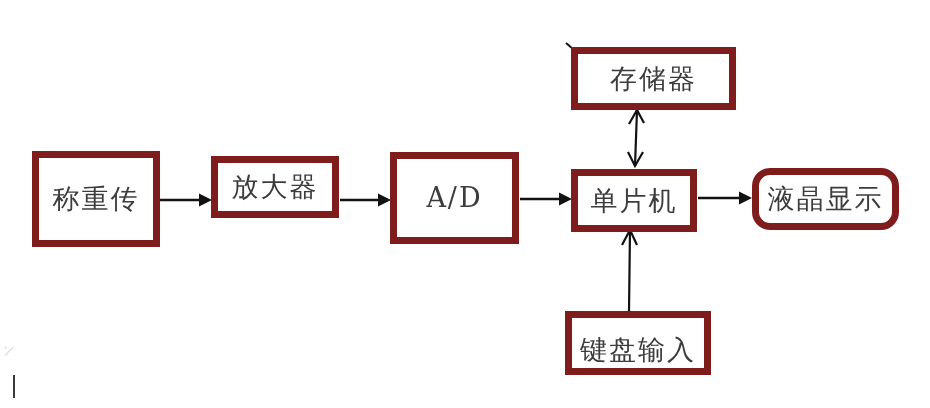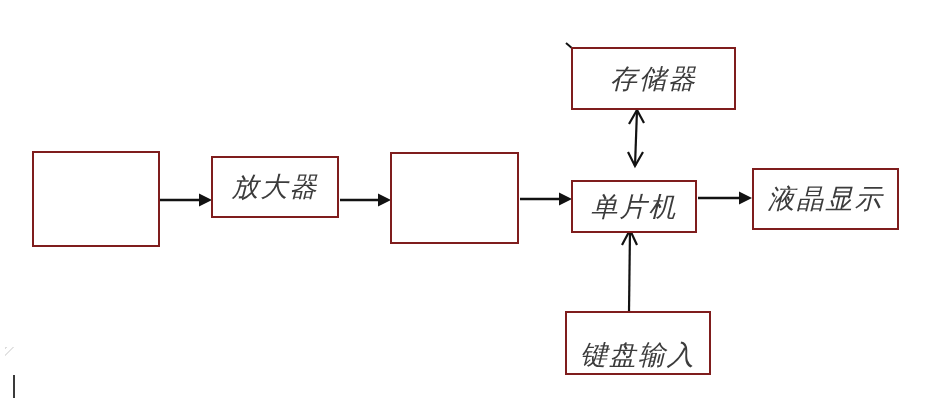--- a/index.html
+++ b/index.html
@@ -21,39 +21,38 @@
     position: absolute;
     left: 0;
     top: 0;
     width: 930px;
     height: 408px;
     pointer-events: none;
   }
   .node {
     position: absolute;
     box-sizing: border-box;
-    border: 2px solid #7f1d1d;
+    border: 7px solid #7f1d1d;
     background: #ffffff;
     display: flex;
     flex-direction: column;
     align-items: center;
     justify-content: center;
     text-align: center;
     color: #3c3c3c;
     font-size: 27px;
     line-height: 1.38;
     letter-spacing: 2px;
-    font-style: italic;
   }
   .node span { display: block; white-space: nowrap; }
   .n-load-cell  { left: 32px;  top: 151px; width: 128px; height: 96px; }
   .n-amplifier  { left: 211px; top: 156px; width: 128px; height: 62px; }
   .n-adc        { left: 390px; top: 152px; width: 129px; height: 92px; }
-  .n-mcu        { left: 571px; top: 180px; width: 126px; height: 53px; }
-  .n-lcd        { left: 752px; top: 168px; width: 147px; height: 62px; }
+  .n-mcu        { left: 571px; top: 169px; width: 126px; height: 63px; }
+  .n-lcd        { left: 752px; top: 168px; width: 147px; height: 62px; border-radius: 18px; }
   .n-memory     { left: 571px; top: 47px;  width: 165px; height: 63px; }
   .n-keyboard   { left: 565px; top: 311px; width: 146px; height: 64px; justify-content: flex-end; }
   .artifact-smudge {
     position: absolute;
     left: 5px;
     top: 347px;
     width: 11px;
     height: 14px;
     background:
       linear-gradient(135deg, #c9c9c9 0 2px, transparent 2px 5px, #d4d4d4 5px 7px, transparent 7px);
@@ -103,27 +102,29 @@
 
     <g stroke="#121212" fill="none" stroke-width="2.2">
       <line x1="629" y1="311" x2="630" y2="230"></line>
       <polyline points="622,245 630,230 637,245"></polyline>
     </g>
 
     <line x1="573" y1="49" x2="566" y2="43" stroke="#121212" stroke-width="2"></line>
   </svg>
 
   <div class="node n-load-cell">
+    <span>称重传</span>
   </div>
 
   <div class="node n-amplifier">
     <span>放大器</span>
   </div>
 
   <div class="node n-adc">
+    <span>A/D</span>
   </div>
 
   <div class="node n-mcu">
     <span>单片机</span>
   </div>
 
   <div class="node n-lcd">
     <span>液晶显示</span>
   </div>
 

